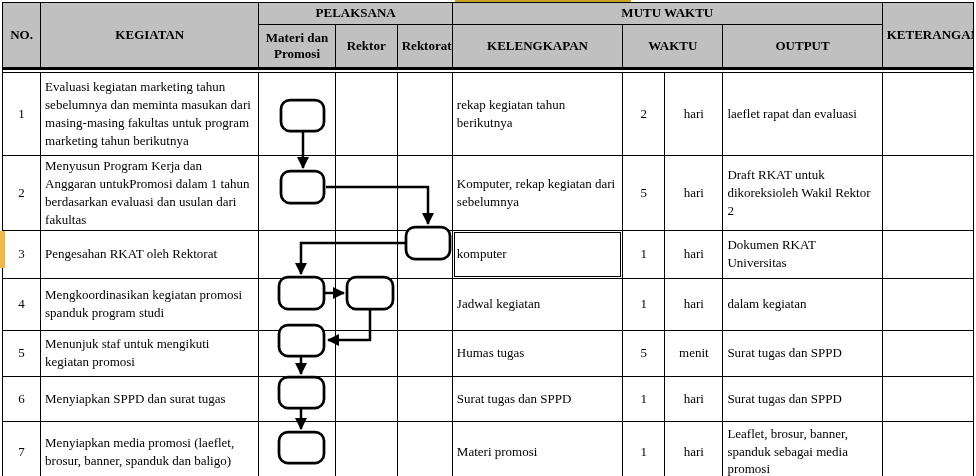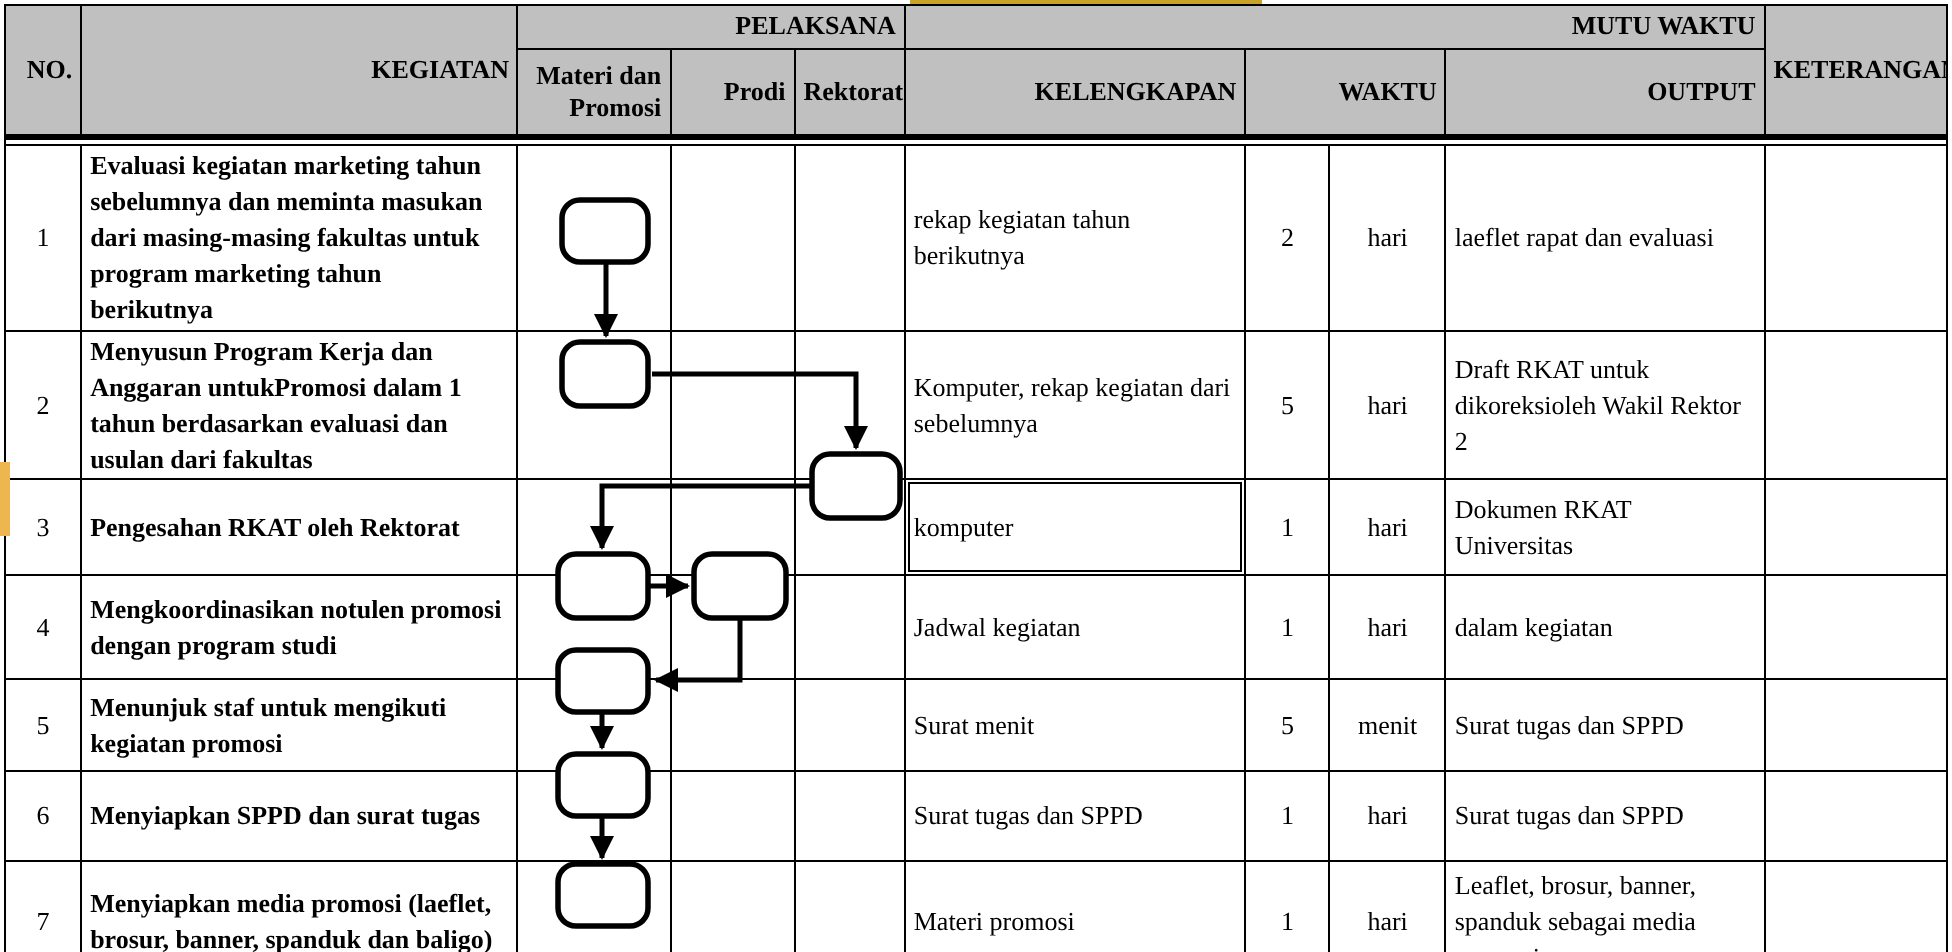--- a/index.html
+++ b/index.html
@@ -20,26 +20,26 @@
   }
   table.sop th, table.sop td{
     border:1px solid #000;
     padding:1px 4px;
     vertical-align:middle;
     overflow:hidden;
   }
   table.sop th{
     background:#c0c0c0;
     font-weight:bold;
-    text-align:right;
+    text-align:center;
     font-size:13px;
     line-height:1.25;
   }
   td.c{text-align:center;}
-  td.keg{line-height:1.38;padding:1px 3px 1px 4px;font-weight:bold;}
+  td.keg{line-height:1.38;padding:1px 3px 1px 4px;}
   td.txt{line-height:1.38;}
   tr.sep td{
     height:2px;
     padding:0;
     background:#fff;
     border-top:3px solid #000;
     border-bottom:1px solid #000;
     border-left:1px solid #000;
     border-right:1px solid #000;
   }
@@ -89,21 +89,21 @@
     <tbody>
         <tr style="height:22px">
       <th rowspan="2">NO.</th>
       <th rowspan="2">KEGIATAN</th>
       <th colspan="3">PELAKSANA</th>
       <th colspan="4">MUTU WAKTU</th>
       <th rowspan="2">KETERANGAN</th>
     </tr>
     <tr style="height:44px">
       <th>Materi dan Promosi</th>
-      <th>Prodi</th>
+      <th>Rektor</th>
       <th>Rektorat</th>
       <th>KELENGKAPAN</th>
       <th colspan="2">WAKTU</th>
       <th>OUTPUT</th>
     </tr>
 
     <tr class="sep">
       <td colspan="10"></td>
     </tr>
 
@@ -141,38 +141,38 @@
       <td></td>
       <td class="txt sel">komputer</td>
       <td class="c">1</td>
       <td class="c">hari</td>
       <td class="txt">Dokumen RKAT Universitas</td>
       <td></td>
     </tr>
 
     <tr style="height:52px">
       <td class="c">4</td>
-      <td class="keg">Mengkoordinasikan notulen promosi dengan program studi</td>
+      <td class="keg">Mengkoordinasikan kegiatan promosi spanduk program studi</td>
       <td></td>
       <td></td>
       <td></td>
       <td class="txt">Jadwal kegiatan</td>
       <td class="c">1</td>
       <td class="c">hari</td>
       <td class="txt">dalam kegiatan</td>
       <td></td>
     </tr>
 
     <tr style="height:46px">
       <td class="c">5</td>
       <td class="keg">Menunjuk staf untuk mengikuti kegiatan promosi</td>
       <td></td>
       <td></td>
       <td></td>
-      <td class="txt">Surat menit</td>
+      <td class="txt">Humas tugas</td>
       <td class="c">5</td>
       <td class="c">menit</td>
       <td class="txt">Surat tugas dan SPPD</td>
       <td></td>
     </tr>
 
     <tr style="height:45px">
       <td class="c">6</td>
       <td class="keg">Menyiapkan SPPD dan surat tugas</td>
       <td></td>

